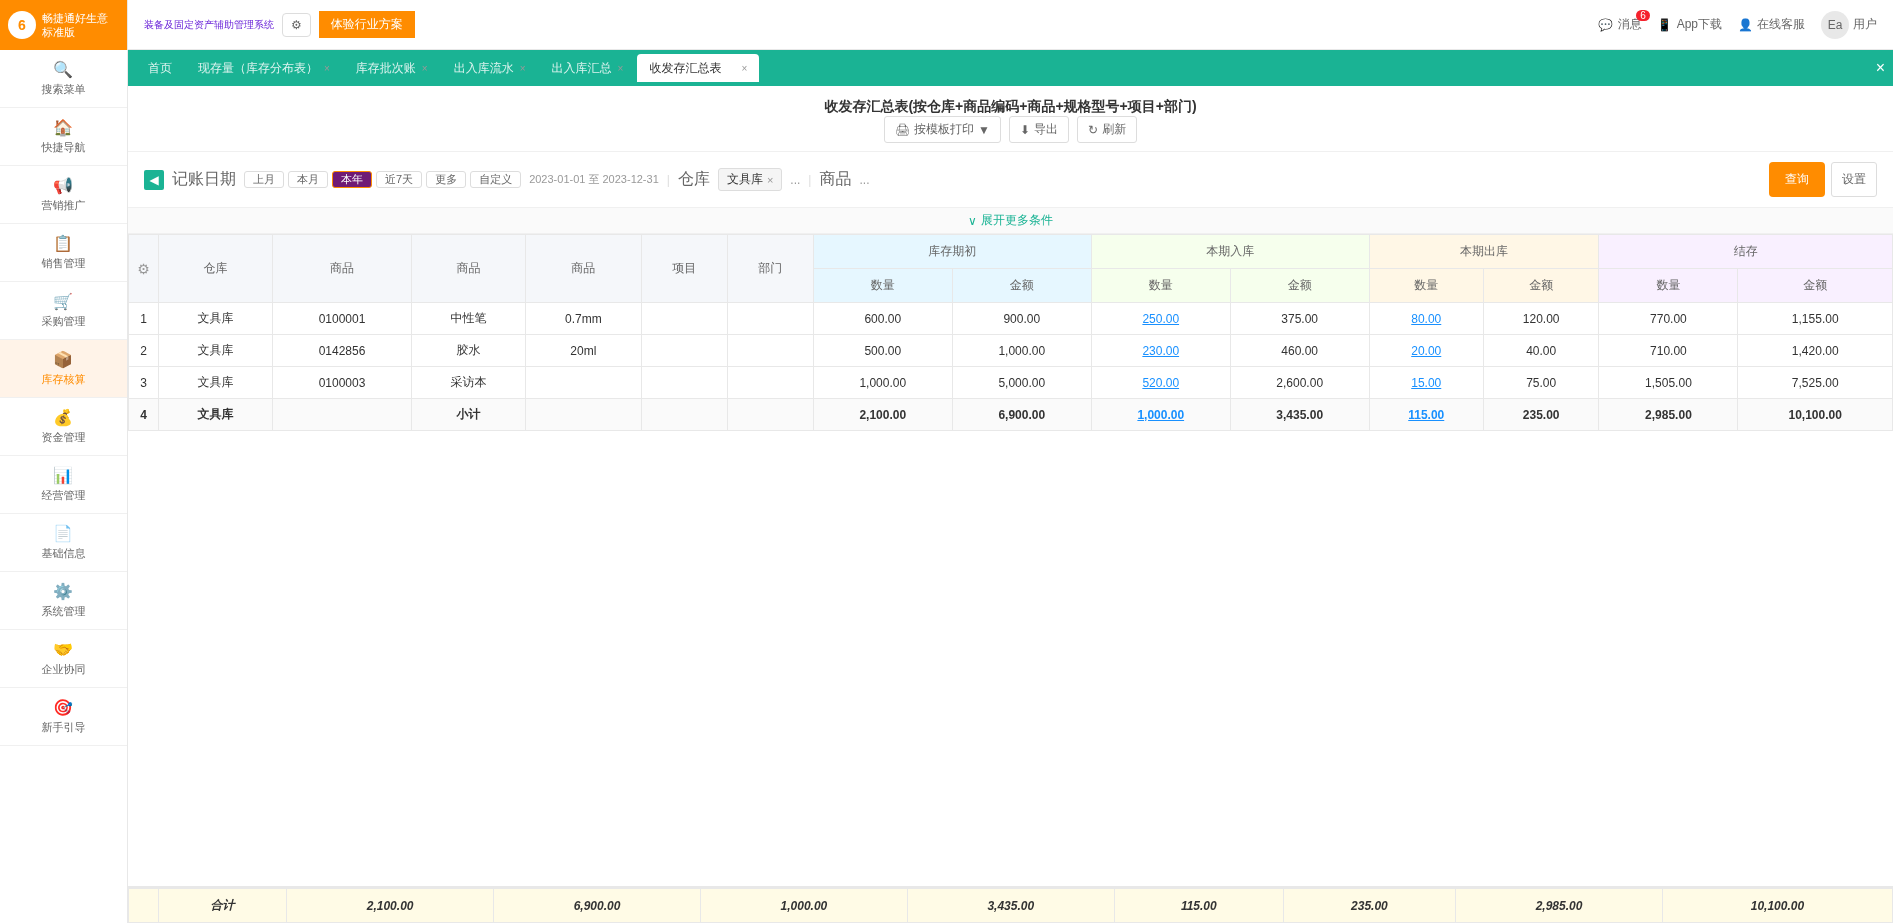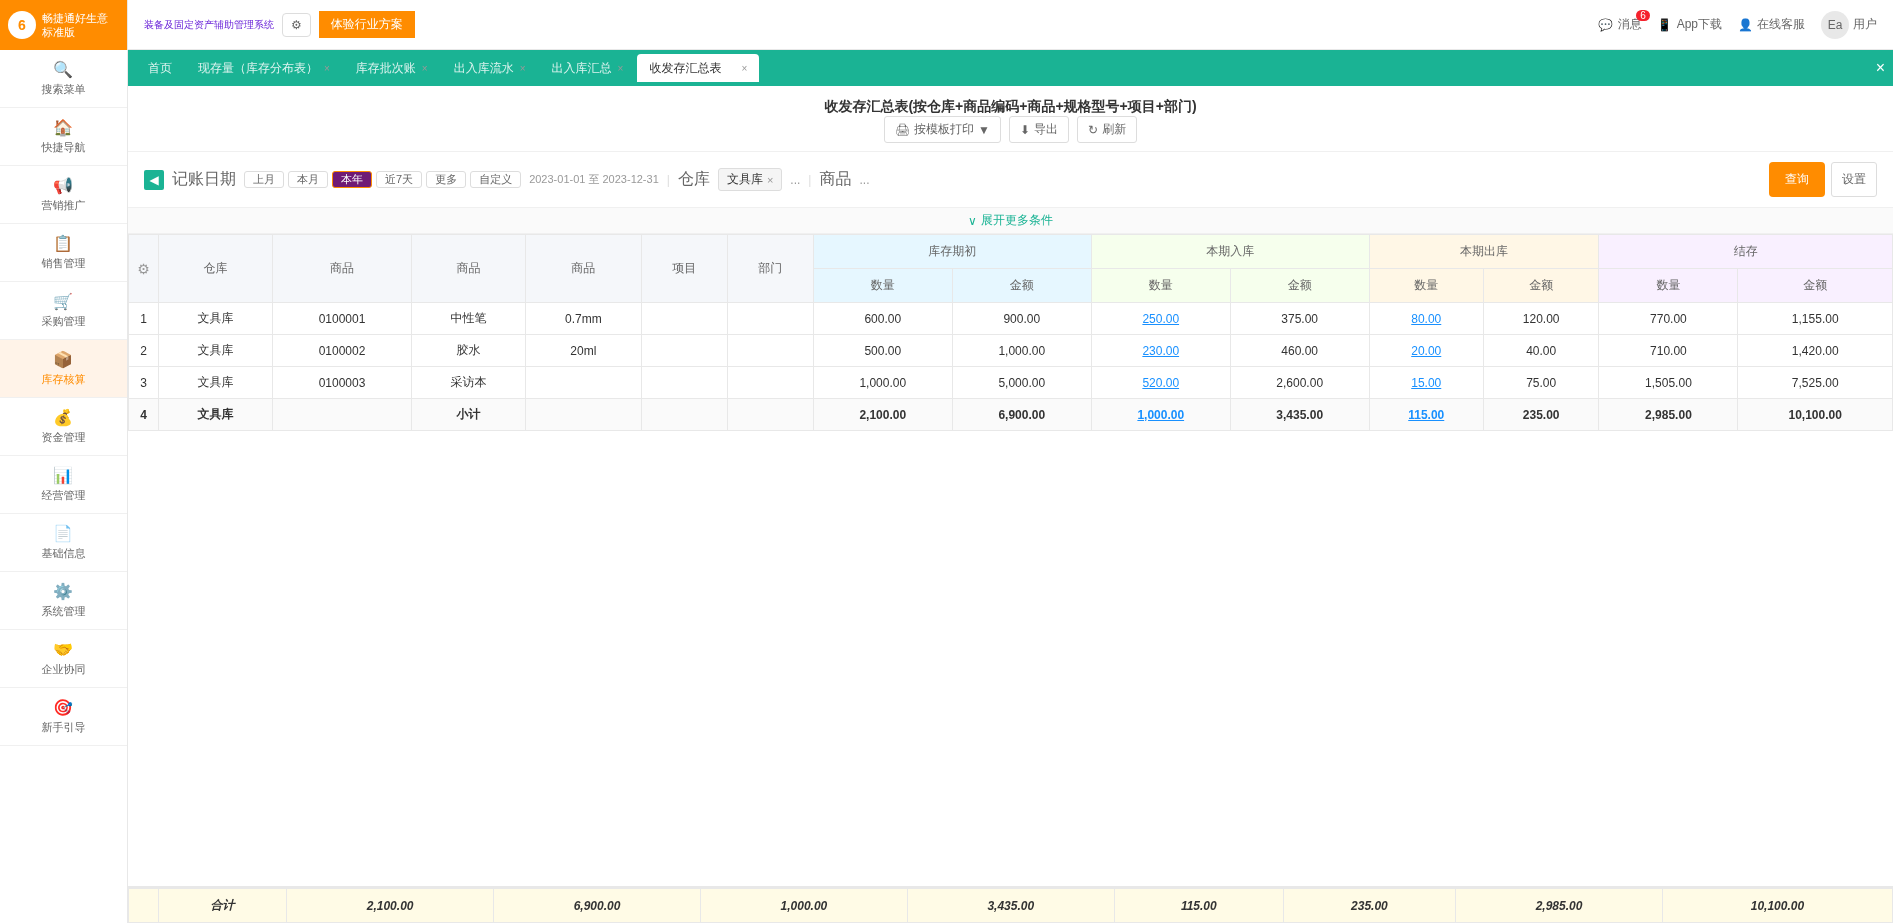--- a/index.html
+++ b/index.html
@@ -304,21 +304,21 @@
               <td><span class="num-link">250.00</span></td>
               <td>375.00</td>
               <td><span class="num-link">80.00</span></td>
               <td>120.00</td>
               <td>770.00</td>
               <td>1,155.00</td>
             </tr>
             <tr>
               <td>2</td>
               <td>文具库</td>
-              <td>0100002</td>
+              <td>0142856</td>
               <td>胶水</td>
               <td>20ml</td>
               <td></td>
               <td></td>
               <td>500.00</td>
               <td>1,000.00</td>
               <td><span class="num-link">230.00</span></td>
               <td>460.00</td>
               <td><span class="num-link">20.00</span></td>
               <td>40.00</td>

